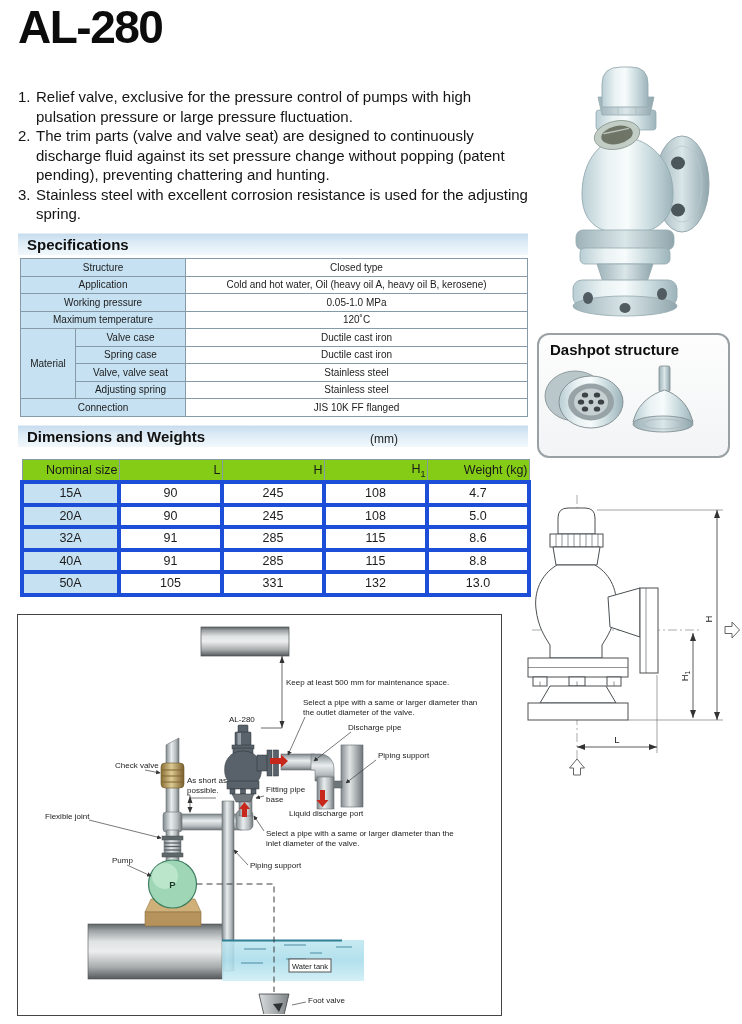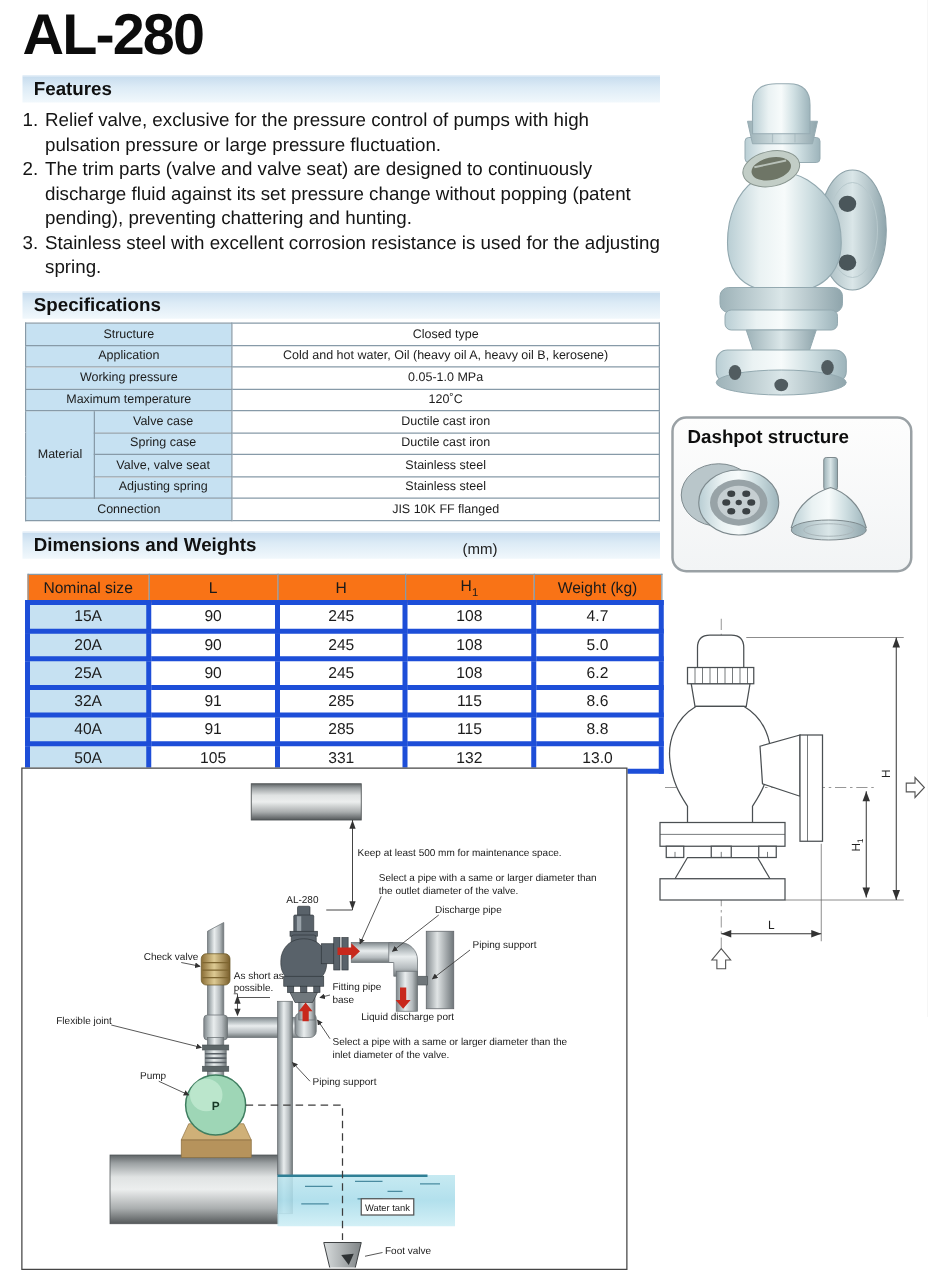--- a/index.html
+++ b/index.html
@@ -16,42 +16,41 @@
   .features li{display:flex;}
   .features .n{width:18px;flex:none;}
   .features .t{flex:1;}
   table{position:absolute;border-collapse:collapse;table-layout:fixed;}
   .spec{left:20px;top:258px;width:507px;}
   .spec td{border:1px solid #879aa8;font-size:10px;text-align:center;height:16.5px;
         padding:0 2px;white-space:nowrap;overflow:hidden;color:#1c1c1c;}
   .spec td.lbl{background:#c6e1f2;}
   .spec{border:1px solid #6d8496;}
   .dims{left:20px;top:459px;width:507px;border:1px solid #6d8496;}
-  .dims th{background:#f97316;font-weight:normal;font-size:12.5px;height:18px;border:1px solid #879aa8;}
+  .dims th{background:#84cc16;font-weight:normal;font-size:12.5px;height:18px;border:1px solid #879aa8;text-align:right;}
   .dims td{font-size:12.5px;text-align:center;height:16.5px;border:4px solid #1d4ed8;color:#1c1c1c;}
   .dims td.size{background:#c6e1f2;}
   .dims sub{font-size:9px;}
   .mm{position:absolute;left:370px;top:432px;font-size:12px;color:#222;}
   .diagram{position:absolute;left:17px;top:614px;width:485px;height:402px;box-sizing:border-box;
         border:1.5px solid #454545;background:#fff;}
   .photo{position:absolute;left:540px;top:62px;}
   .dashbox{position:absolute;left:537px;top:333px;width:193px;height:125px;box-sizing:border-box;
         border:2px solid #9aa1a5;border-radius:12px;background:linear-gradient(180deg,#fdfdfd,#f2f4f5);}
   .dashbox .cap{font-weight:bold;font-size:15px;color:#0e0e0e;padding:6px 0 0 11px;}
   .dimdraw{position:absolute;left:520px;top:485px;}
   svg text{font-family:"Liberation Sans",sans-serif;}
 </style>
 </head>
 <body>
 
 <div id="page">
 
   <h1 class="title">AL-280</h1>
 
-  <div class="bar" style="top:60px">Features</div>
   <ol class="features">
     <li>
       <span class="n">1.</span>
       <span class="t">Relief valve, exclusive for the pressure control of pumps with high pulsation pressure or large pressure fluctuation.</span>
       </li>
     <li>
       <span class="n">2.</span>
       <span class="t">The trim parts (valve and valve seat) are designed to continuously discharge fluid against its set pressure change without popping (patent pending), preventing chattering and hunting.</span>
       </li>
     <li>
@@ -132,27 +131,20 @@
           <td>245</td>
           <td>108</td>
           <td>4.7</td>
         </tr>
     <tr>
       <td class="size">20A</td>
           <td>90</td>
           <td>245</td>
           <td>108</td>
           <td>5.0</td>
-        </tr>
-    <tr>
-      <td class="size">25A</td>
-          <td>90</td>
-          <td>245</td>
-          <td>108</td>
-          <td>6.2</td>
         </tr>
     <tr>
       <td class="size">32A</td>
           <td>91</td>
           <td>285</td>
           <td>115</td>
           <td>8.6</td>
         </tr>
     <tr>
       <td class="size">40A</td>

